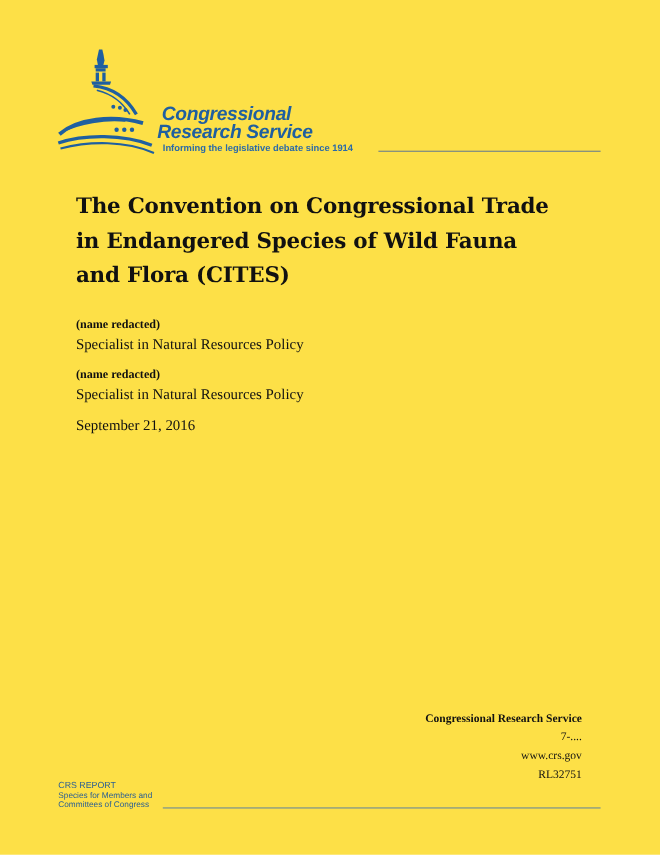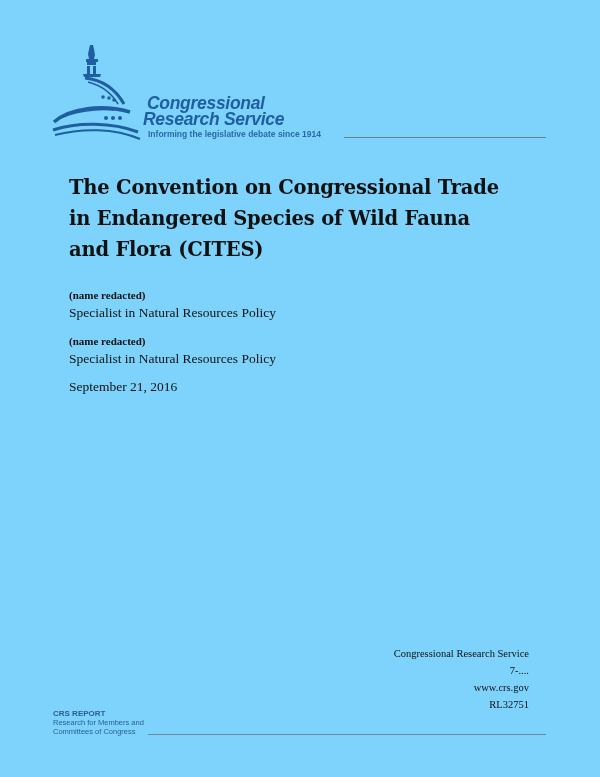--- a/index.html
+++ b/index.html
@@ -1,38 +1,38 @@
 <!DOCTYPE html>
 <html><head>
 <meta charset="utf-8">
 <style>
   html, body { margin: 0; padding: 0; background: #ffffff; }
   body { width: 600px; height: 777px; position: relative; overflow: hidden; }
-  .page { position: absolute; left: 0; top: 0; width: 600px; height: 777px; background: #7dd3fc; }
+  .page { position: absolute; left: 0; top: 0; width: 600px; height: 777px; background: #fde047; }
 
   .logo { position: absolute; left: 52px; top: 42px; width: 500px; height: 100px; }
   .dome { position: absolute; left: 0; top: 0; width: 92px; height: 100px; }
   .brand1 { position: absolute; left: 95px; top: 52px; font-family: "Liberation Sans", sans-serif; font-weight: bold; font-style: italic; font-size: 17.5px; color: #1f5fa0; letter-spacing: -0.3px; line-height: 18px; }
   .brand2 { position: absolute; left: 91px; top: 68px; font-family: "Liberation Sans", sans-serif; font-weight: bold; font-style: italic; font-size: 17.5px; color: #1f5fa0; letter-spacing: -0.3px; line-height: 18px; }
   .tagline { position: absolute; left: 96px; top: 87px; font-family: "Liberation Sans", sans-serif; font-weight: bold; font-size: 8.5px; color: #2a6aa8; white-space: nowrap; }
   .tagline-rule { position: absolute; left: 292px; top: 95px; width: 202px; height: 1px; background: #6d7f8a; }
 
   .title { position: absolute; left: 69px; top: 172px; width: 440px; font-family: "DejaVu Serif", "Liberation Serif", serif; font-weight: bold; font-size: 19.5px; line-height: 31px; color: #111; margin: 0; letter-spacing: -0.2px; }
 
   .authors { position: absolute; left: 69px; top: 286px; font-family: "Liberation Serif", serif; color: #111; }
   .author { margin-bottom: 10px; }
   .author-name { font-weight: bold; font-size: 11px; line-height: 18px; }
   .author-role { font-size: 13.5px; line-height: 18px; }
   .date { font-size: 13.5px; line-height: 18px; margin-top: 4px; }
 
   .contact { position: absolute; right: 71px; top: 645px; text-align: right; font-family: "Liberation Serif", serif; color: #111; font-size: 10.5px; line-height: 17px; }
-  .contact .org { font-weight: normal; }
+  .contact .org { font-weight: bold; }
 
   .footer { position: absolute; left: 53px; top: 709px; font-family: "Liberation Sans", sans-serif; color: #2a5f93; font-size: 7.5px; line-height: 9px; }
-  .footer .label { font-weight: bold; font-size: 8px; }
+  .footer .label { font-weight: normal; font-size: 8px; }
   .footer-rule { position: absolute; left: 148px; top: 734px; width: 398px; height: 1px; background: #6d8a96; }
 </style>
 </head>
 <body>
 
 <div class="page">
 
   <div class="logo">
     <svg class="dome" viewBox="0 0 92 100" width="92" height="100">
       <g fill="#1f5fa0" stroke="#1f5fa0">
@@ -81,18 +81,18 @@
 
   <div class="contact">
     <div class="org">Congressional Research Service</div>
     <div>7-....</div>
     <div>www.crs.gov</div>
     <div>RL32751</div>
   </div>
 
   <div class="footer">
     <div class="label">CRS REPORT</div>
-    <div>Research for Members and</div>
+    <div>Species for Members and</div>
     <div>Committees of Congress</div>
   </div>
   <div class="footer-rule"></div>
 
 </div>
 
 </body></html>

